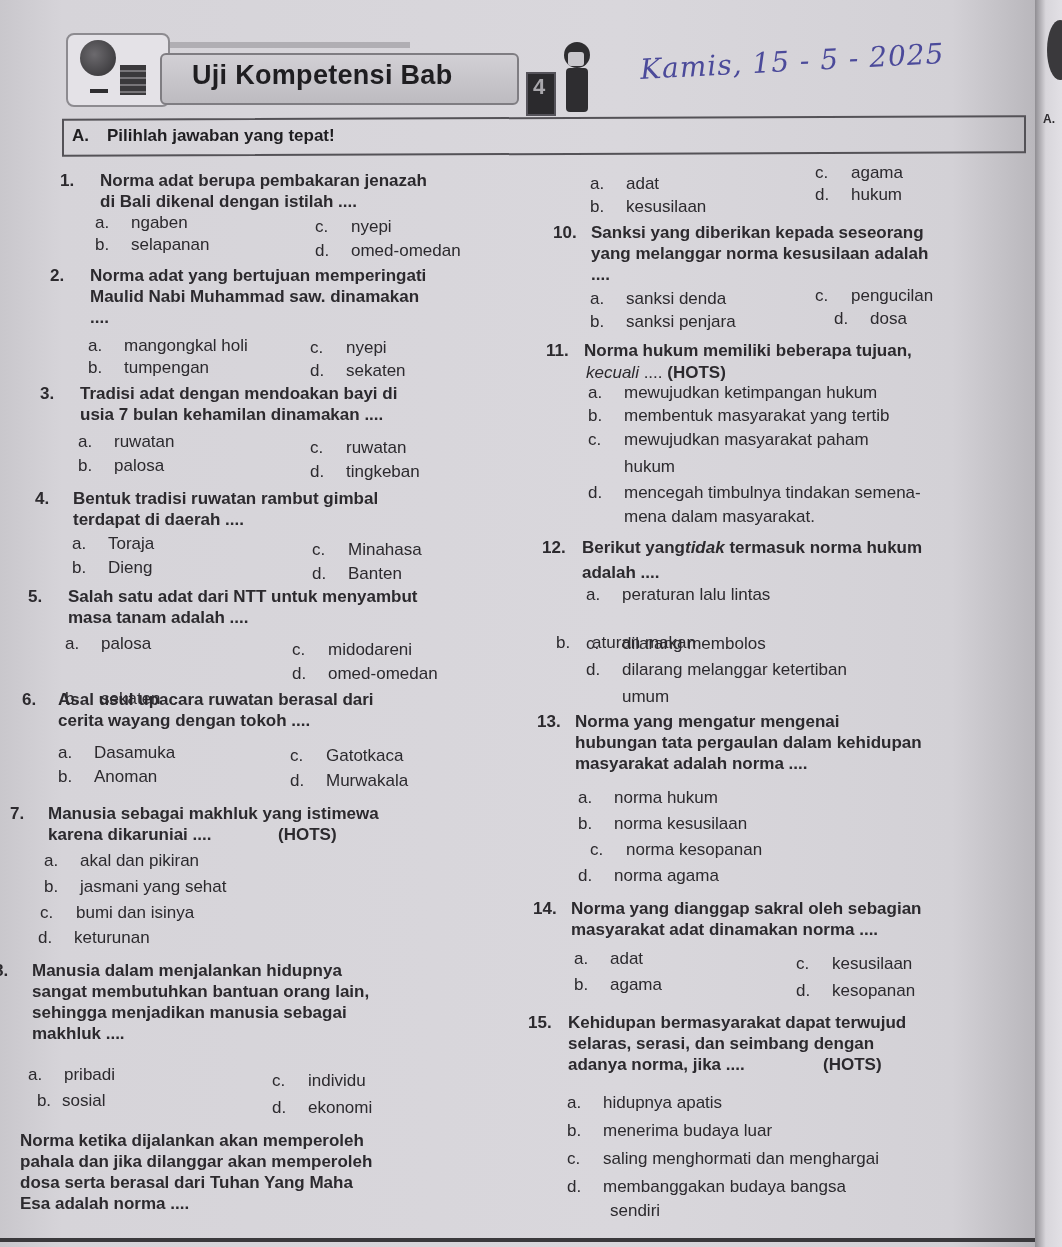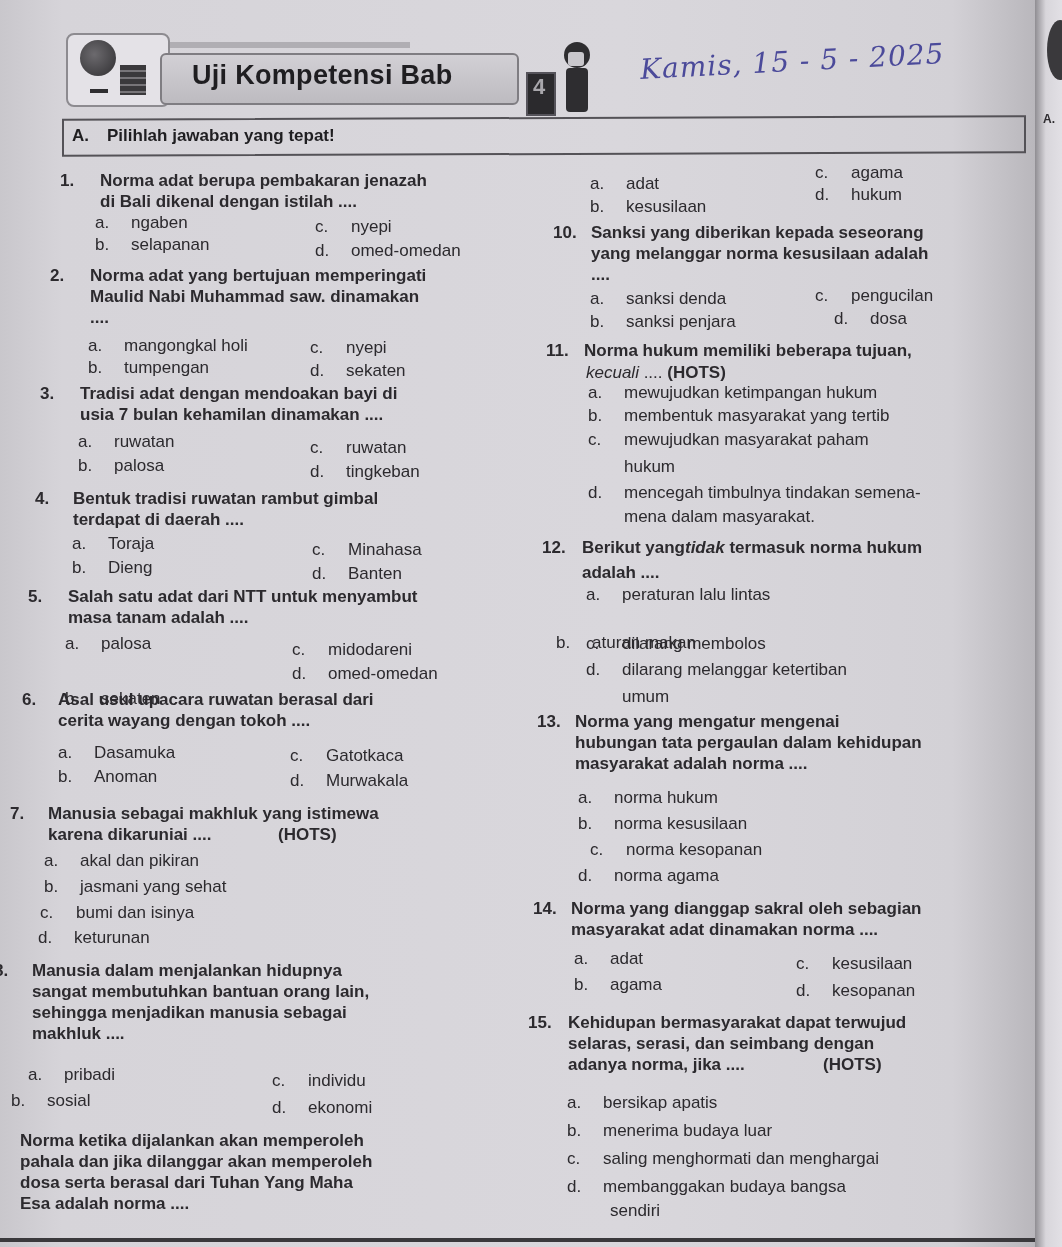--- a/index.html
+++ b/index.html
@@ -135,21 +135,21 @@
   <div class="opt" style="left:38px;top:927px;"><span class="lt">d.</span><span>keturunan</span></div>
 
   <div class="q" style="left:-6px;top:960px;width:520px;">
     <span class="num">8.</span>
     <span class="stem" style="left:38px;">Manusia dalam menjalankan hidupnya
 sangat membutuhkan bantuan orang lain,
 sehingga menjadikan manusia sebagai
 makhluk ....</span>
   </div>
   <div class="opt" style="left:28px;top:1064px;"><span class="lt">a.</span><span>pribadi</span></div>
-  <div class="opt" style="left:11px;top:1090px;"><span class="lt">b.</span><span>sosial</span></div>
+  <div class="opt" style="left:26px;top:1090px;text-align:center;"><span class="lt">b.</span><span>sosial</span></div>
   <div class="opt" style="left:272px;top:1070px;"><span class="lt">c.</span><span>individu</span></div>
   <div class="opt" style="left:272px;top:1097px;"><span class="lt">d.</span><span>ekonomi</span></div>
 
   <div class="q" style="left:20px;top:1130px;width:520px;">
     <span class="stem" style="left:0;">Norma ketika dijalankan akan memperoleh
 pahala dan jika dilanggar akan memperoleh
 dosa serta berasal dari Tuhan Yang Maha
 Esa adalah norma ....</span>
   </div>
 
@@ -213,21 +213,21 @@
   <div class="opt" style="left:796px;top:953px;"><span class="lt">c.</span><span>kesusilaan</span></div>
   <div class="opt" style="left:796px;top:980px;"><span class="lt">d.</span><span>kesopanan</span></div>
 
   <div class="q" style="left:528px;top:1012px;width:505px;">
     <span class="num">15.</span>
     <span class="stem" style="left:40px;">Kehidupan bermasyarakat dapat terwujud
 selaras, serasi, dan seimbang dengan
 adanya norma, jika ....</span>
   </div>
   <div class="opt hots" style="left:823px;top:1054px;">(HOTS)</div>
-  <div class="opt" style="left:567px;top:1092px;"><span class="lt">a.</span><span>bersikap apatis</span></div>
+  <div class="opt" style="left:567px;top:1092px;"><span class="lt">a.</span><span>hidupnya apatis</span></div>
   <div class="opt" style="left:567px;top:1120px;"><span class="lt">b.</span><span>menerima budaya luar</span></div>
   <div class="opt" style="left:567px;top:1148px;"><span class="lt">c.</span><span>saling menghormati dan menghargai</span></div>
   <div class="opt" style="left:567px;top:1176px;"><span class="lt">d.</span><span>membanggakan budaya bangsa</span></div>
   <div class="opt" style="left:610px;top:1200px;">sendiri</div>
 
   <div class="bottom-rule"></div>
 </div>
 
 <div class="next-page">
   <div class="globe"></div>

